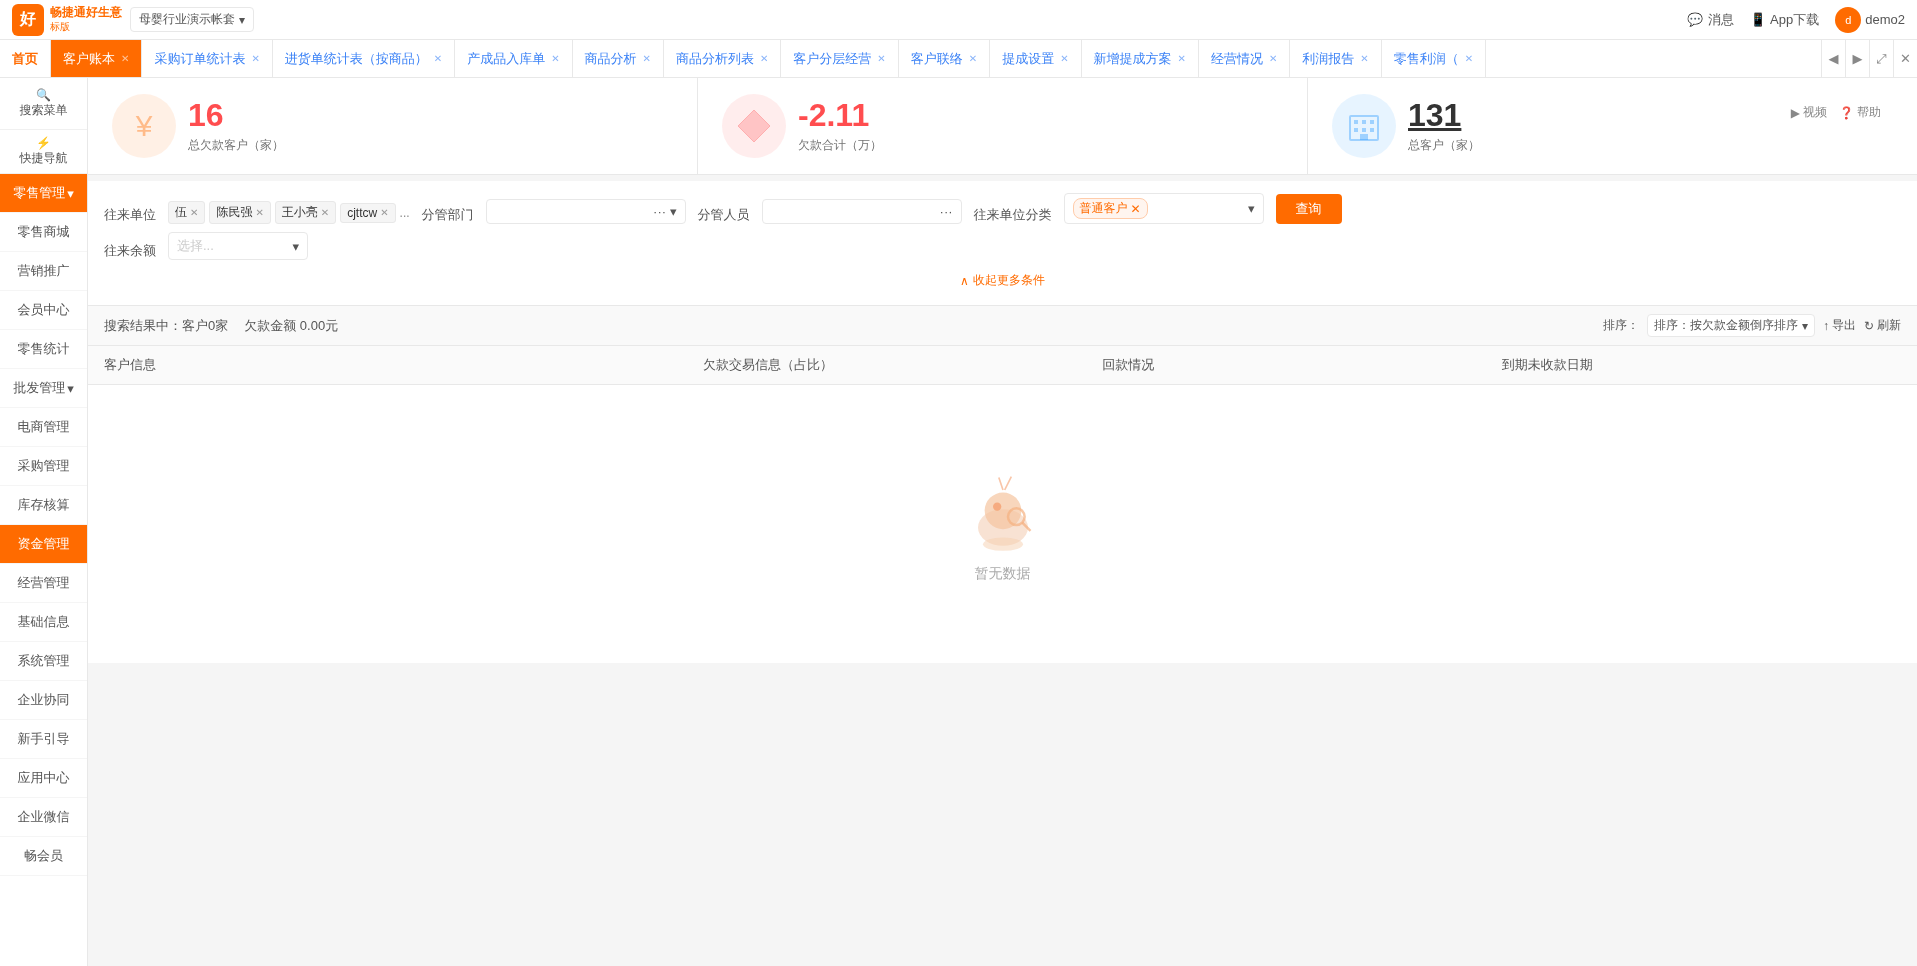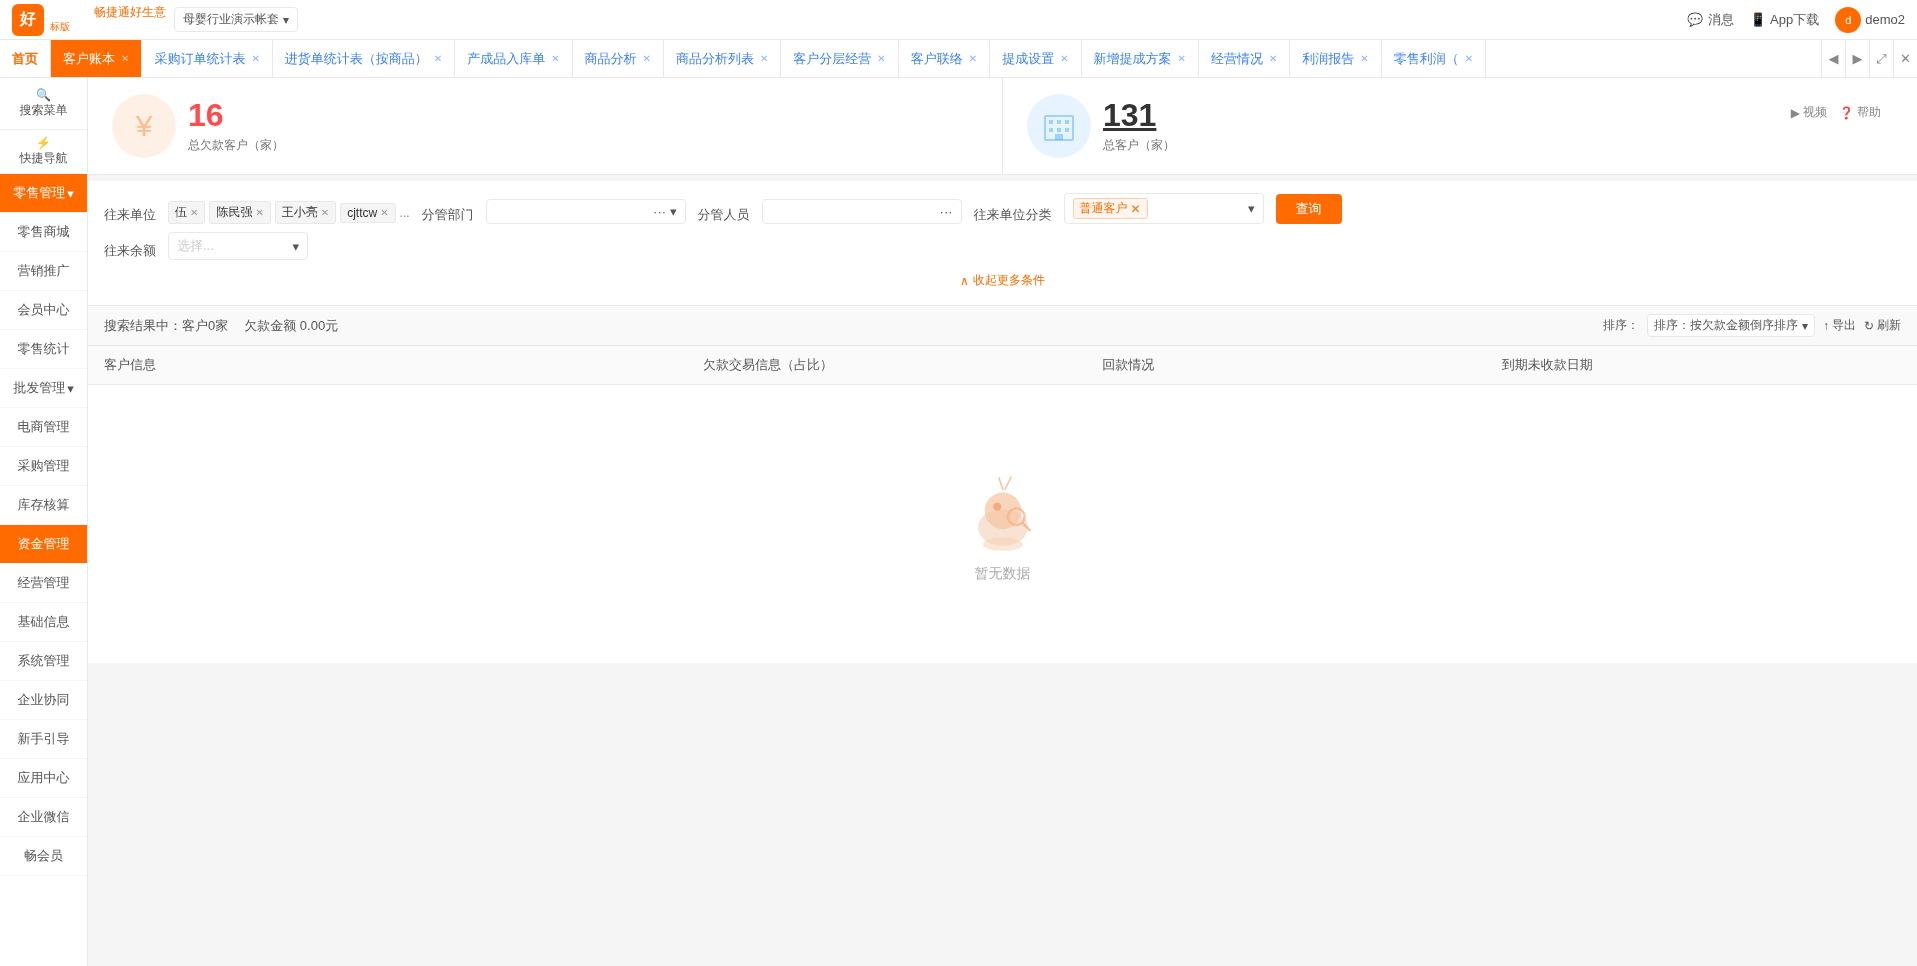--- a/index.html
+++ b/index.html
@@ -15,21 +15,21 @@
       padding: 0 12px;
       border-bottom: 1px solid #e8e8e8;
     }
     .top-bar-left { display: flex; align-items: center; gap: 8px; }
     .logo-area { display: flex; align-items: center; gap: 6px; }
     .logo-icon {
       width: 32px; height: 32px; background: #ff6b00;
       border-radius: 6px; display: flex; align-items: center; justify-content: center;
       color: #fff; font-size: 16px; font-weight: bold;
     }
-    .logo-text { font-size: 12px; color: #ff6b00; font-weight: normal; line-height: 1.2; margin-left: 44px; }
+    .logo-text { font-size: 12px; color: #ff6b00; font-weight: bold; line-height: 1.2; }
     .logo-sub { font-size: 10px; color: #ff6b00; }
     .store-select {
       display: flex; align-items: center; gap: 4px;
       border: 1px solid #e8e8e8; padding: 3px 8px; border-radius: 4px;
       cursor: pointer; font-size: 12px; color: #555;
     }
     .top-bar-right { display: flex; align-items: center; gap: 16px; font-size: 13px; color: #555; }
     .top-bar-right span { cursor: pointer; display: flex; align-items: center; gap: 4px; }
     .avatar-circle {
       width: 26px; height: 26px; border-radius: 50%; background: #ff6b00;
@@ -152,21 +152,21 @@
     .filter-more { color: #888; cursor: pointer; font-size: 12px; }
     .filter-select {
       display: flex; align-items: center; gap: 4px;
       border: 1px solid #e8e8e8; border-radius: 4px; padding: 4px 8px;
       min-width: 140px; cursor: pointer; font-size: 13px; color: #555;
       background: #fff;
     }
     .filter-select.wide { min-width: 200px; }
     .filter-select-tag {
       display: inline-flex; align-items: center; gap: 3px;
-      background: #fff5ef; border: 1px solid #ffccaa; border-radius: 3px;
+      background: #fff5ef; border: 1px solid #ffccaa; border-radius: 8px;
       padding: 1px 6px; font-size: 12px; color: #ff6b00;
     }
     .filter-select-tag .tag-close { cursor: pointer; color: #ff6b00; }
     .query-btn {
       background: #ff6b00; color: #fff; border: none;
       padding: 6px 20px; border-radius: 4px; cursor: pointer; font-size: 13px;
     }
     .collapse-row {
       display: flex; align-items: center; justify-content: center;
       padding: 4px 0; cursor: pointer; color: #ff6b00; font-size: 12px; gap: 4px;
@@ -383,20 +383,33 @@
           <div style="width:64px;height:64px;border-radius:50%;background:rgba(255,107,0,0.1);display:flex;align-items:center;justify-content:center;">
             <span style="font-size:30px;color:rgba(255,107,0,0.4);">¥</span>
           </div>
           <div>
             <div class="stat-number red">16</div>
             <div class="stat-label">总欠款客户（家）</div>
           </div>
         </div>
       </div>
 
+      <div class="stat-card">
+        <div style="position:relative; display:flex; align-items:center; gap:12px; width:100%;">
+          <div style="width:64px;height:64px;border-radius:50%;background:rgba(255,77,79,0.1);display:flex;align-items:center;justify-content:center;">
+            <svg width="36" height="36" viewBox="0 0 36 36">
+              <polygon points="18,2 34,18 18,34 2,18" fill="rgba(255,77,79,0.25)" stroke="rgba(255,77,79,0.3)" stroke-width="1"></polygon>
+            </svg>
+          </div>
+          <div>
+            <div class="stat-number red">-2.11</div>
+            <div class="stat-label">欠款合计（万）</div>
+          </div>
+        </div>
+      </div>
 
       <div class="stat-card">
         <div style="position:relative; display:flex; align-items:center; gap:12px; width:100%;">
           <div style="width:64px;height:64px;border-radius:50%;background:rgba(24,144,255,0.1);display:flex;align-items:center;justify-content:center;">
             <svg width="36" height="36" viewBox="0 0 36 36">
               <rect x="4" y="8" width="28" height="24" rx="1" fill="none" stroke="rgba(24,144,255,0.35)" stroke-width="2"></rect>
               <rect x="8" y="12" width="4" height="4" fill="rgba(24,144,255,0.35)"></rect>
               <rect x="16" y="12" width="4" height="4" fill="rgba(24,144,255,0.35)"></rect>
               <rect x="24" y="12" width="4" height="4" fill="rgba(24,144,255,0.35)"></rect>
               <rect x="8" y="20" width="4" height="4" fill="rgba(24,144,255,0.35)"></rect>

